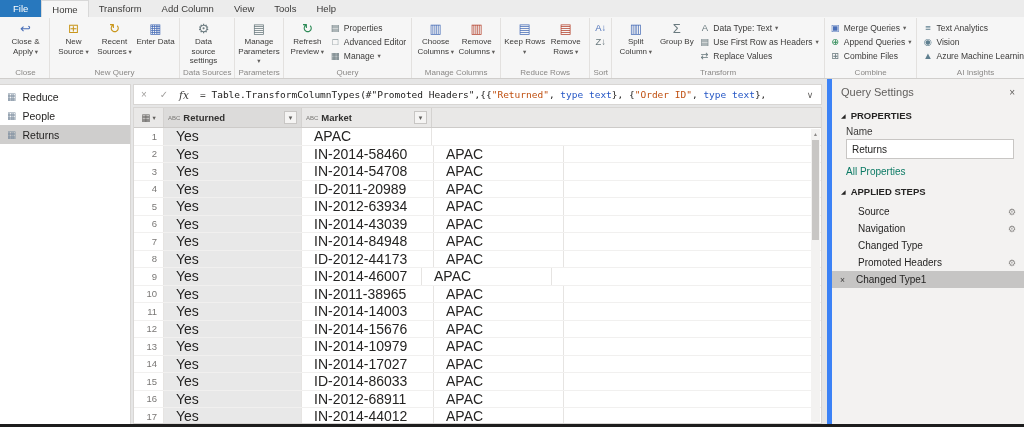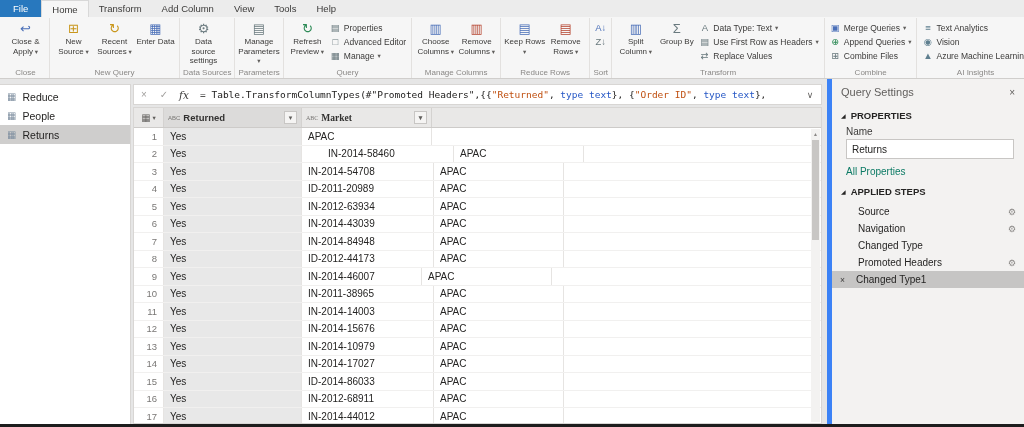--- a/index.html
+++ b/index.html
@@ -47,21 +47,21 @@
 
   .table-wrap{position:relative;flex:1;background:#fff;border:1px solid #d8d6d4;overflow:hidden}
   .ghead{display:flex;height:20px;background:#e9e8e7;border-bottom:1px solid #cdcbc9}
   .gcorner{width:30px;flex:none;display:flex;align-items:center;justify-content:center;gap:2px;border-right:1px solid #d4d2d0;font-size:10px;color:#605e5c}
   .gcol{flex:none;display:flex;align-items:center;padding:0 4px;border-right:1px solid #d4d2d0;font-weight:bold;font-size:9.5px;color:#323130}
   .gcol.sel{background:#dcdbda}
   .tletter{font-size:6px;color:#797775;margin-right:3px;font-weight:normal}
   .fcaret{margin-left:auto;font-size:7px;color:#605e5c;border:1px solid #c8c6c4;background:#f5f4f3;width:13px;height:13px;display:flex;align-items:center;justify-content:center}
   .grow{display:flex;height:17.5px;border-bottom:1px solid #f1f0ef}
   .gnum{width:30px;flex:none;display:flex;align-items:center;justify-content:flex-end;padding-right:6px;color:#797775;font-size:9.5px;border-right:1px solid #e6e4e2}
-  .gcell{flex:none;display:flex;align-items:center;padding:0 6px;font-size:10px;color:#252423;border-right:1px solid #e6e4e2;overflow:hidden;white-space:nowrap}
+  .gcell{flex:none;display:flex;align-items:center;padding:0 12px;font-size:14px;color:#252423;border-right:1px solid #e6e4e2;overflow:hidden;white-space:nowrap}
   .gcell.sel{background:#e8e8e8}
   .vscroll{position:absolute;top:21px;right:1px;bottom:1px;width:9px;background:#f3f2f1}
   .vs-arrow{height:10px;font-size:5px;color:#8a8886;display:flex;align-items:center;justify-content:center}
   .vs-thumb{position:absolute;top:11px;left:1px;right:1px;height:100px;background:#c8c6c4}
 
   
   .settings-pane{width:197px;flex:none;background:#f3f2f1;border-left:5px solid #3b82f6;display:flex;flex-direction:column}
   .sp-header{height:26px;flex:none;display:flex;align-items:center;justify-content:space-between;padding:0 9px;color:#605e5c;font-size:11px}
   .sp-close{color:#605e5c;font-size:10px}
   .sp-section-h{display:flex;align-items:center;gap:5px;padding:5px 9px 3px;font-weight:bold;font-size:9.5px;color:#252423}
@@ -304,36 +304,36 @@
         <div class="ghead" id="ghead">
           <div class="gcorner">
             <span>▦</span>
               <span class="caret">▾</span>
           </div>
         <div class="gcol sel" style="width: 138px;">
               <span class="tletter">ABC</span>
               <span>Returned</span>
               <span class="fcaret">▾</span>
             </div>
-            <div class="gcol" style="width: 130px; font-family: Liberation Serif, serif;">
+            <div class="gcol" style="width: 130px;">
               <span class="tletter">ABC</span>
               <span>Market</span>
               <span class="fcaret">▾</span>
             </div>
           </div>
         <div id="gbody">
             <div class="grow">
               <div class="gnum">1</div>
               <div class="gcell sel" style="width: 138px;">Yes</div>
               <div class="gcell" style="width: 130px;">APAC</div>
             </div>
             <div class="grow">
               <div class="gnum">2</div>
               <div class="gcell sel" style="width: 138px;">Yes</div>
-              <div class="gcell" style="width: 132px; margin-left: 20px;">IN-2014-58460</div>
+              <div class="gcell" style="width: 132px;">IN-2014-58460</div>
               <div class="gcell" style="width: 130px;">APAC</div>
             </div>
             <div class="grow">
               <div class="gnum">3</div>
               <div class="gcell sel" style="width: 138px;">Yes</div>
               <div class="gcell" style="width: 132px;">IN-2014-54708</div>
               <div class="gcell" style="width: 130px;">APAC</div>
             </div>
             <div class="grow">
               <div class="gnum">4</div>

